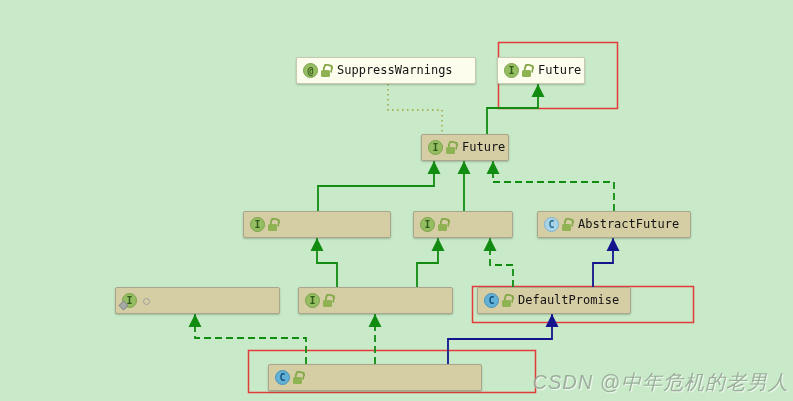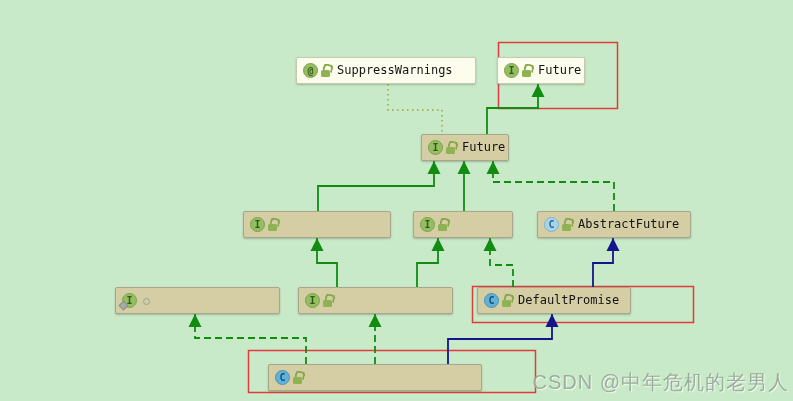--- a/index.html
+++ b/index.html
@@ -50,20 +50,21 @@
     content:"";position:absolute;left:3px;top:4px;width:5px;height:5px;
     border:1.5px solid #9aa29a;border-radius:50%;
   }
   .watermark{
     position:absolute;right:4px;bottom:5px;
     font-family:"Liberation Sans","DejaVu Sans",sans-serif;
     font-size:20px;letter-spacing:1px;
     color:rgba(145,162,145,.85);
     text-shadow:1px 1px 1px rgba(255,255,255,.8);
     white-space:nowrap;
+    font-style:italic;
   }
 </style>
 </head>
 <body>
 
 <div id="canvas">
 
   <svg class="edges">
     <g id="g-highlights">
         <rect x="498.5" y="42.5" width="119" height="66" fill="none" stroke="#e23b3b" stroke-width="1.5"></rect>

